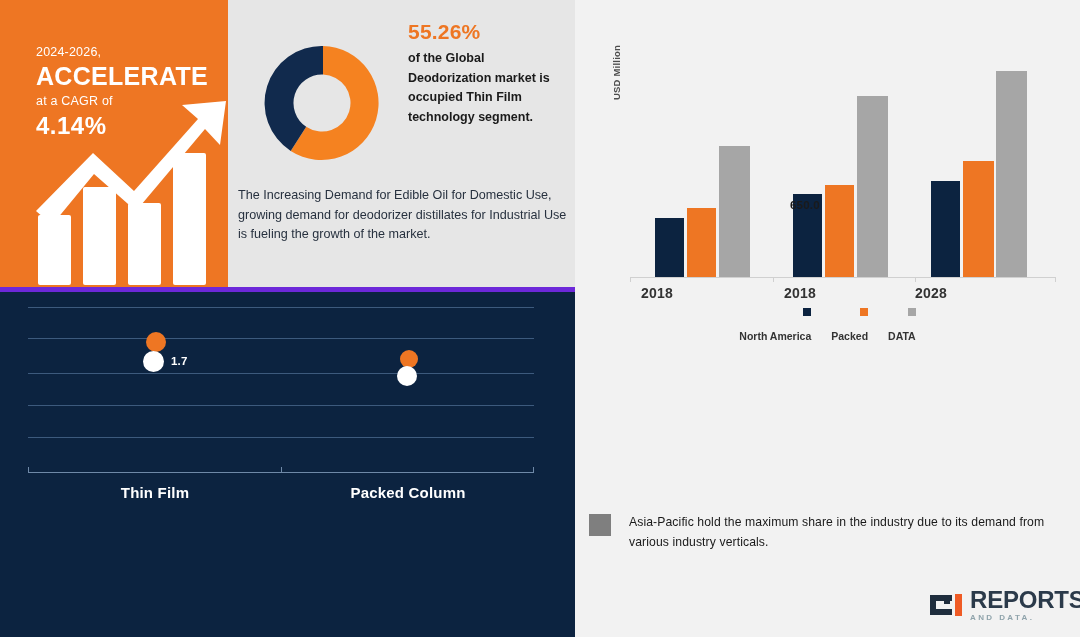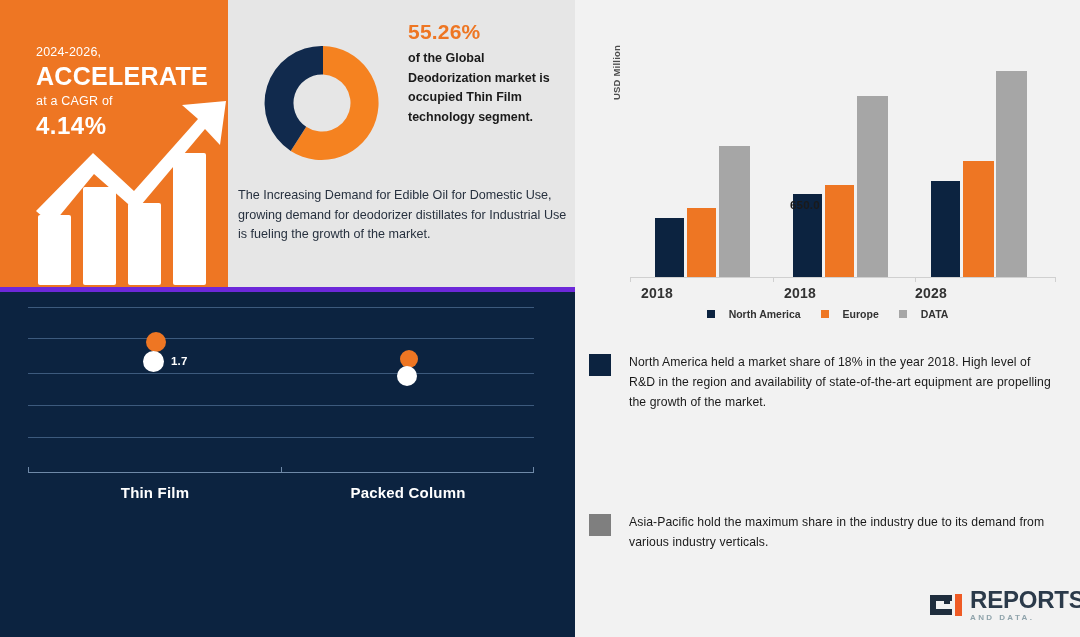--- a/index.html
+++ b/index.html
@@ -81,21 +81,21 @@
     position: absolute; top: 285px; font-size: 14px; font-weight: 700;
     color: #333333; text-align: left; letter-spacing: .2px;
   }
   .bar-datalabel {
     position: absolute; font-size: 11.5px; font-weight: 700; color: #1a1a1a; letter-spacing: .2px;
   }
   .chart-legend {
     position: absolute; top: 308px; left: 0; width: 505px;
     display: flex; justify-content: center; align-items: center; gap: 20px;
   }
-  .chart-legend .li { display: flex; align-items: center; gap: 14px; }
+  .chart-legend .li { display: flex; align-items: flex-end; gap: 14px; flex-direction: column; }
   .chart-legend .sw { width: 8px; height: 8px; }
   .chart-legend .lb { font-size: 10.5px; font-weight: 700; color: #333333; }
 
   
   .panel-notes {
     position: absolute; left: 575px; top: 340px; width: 505px; height: 297px;
     background: #f2f2f2;
   }
   .note { position: absolute; display: flex; gap: 18px; width: 468px; left: 14px; }
   .note .swatch { width: 22px; height: 22px; flex: 0 0 22px; margin-top: 2px; }
@@ -204,34 +204,30 @@
     <div class="bar-xlabel" style="left:209px;width:120px">2018</div>
     <div class="bar-xlabel" style="left:340px;width:120px">2028</div>
 
     <div class="chart-legend">
       <div class="li">
         <div class="sw bar-na"></div>
         <div class="lb">North America</div>
       </div>
       <div class="li">
         <div class="sw bar-eu"></div>
-        <div class="lb">Europe</div>
+        <div class="lb">Packed</div>
       </div>
       <div class="li">
         <div class="sw bar-apac"></div>
         <div class="lb">DATA</div>
       </div>
     </div>
   </div>
 
   <div class="panel-notes">
-    <div class="note" style="top:12px">
-      <div class="swatch sw-na"></div>
-      <div class="ntx">North America held a market share of 18% in the year 2018. High level of R&amp;D in the region and availability of state-of-the-art equipment are propelling the growth of the market.</div>
-    </div>
     <div class="note" style="top:172px">
       <div class="swatch sw-ap"></div>
       <div class="ntx">Asia-Pacific hold the maximum share in the industry due to its demand from various industry verticals.</div>
     </div>
   </div>
 
   <div class="logo">
     <svg width="34" height="26" viewBox="0 0 34 26">
       <rect x="0" y="3" width="22" height="6" fill="#1f2d3d"></rect>
       <rect x="0" y="3" width="6" height="20" fill="#1f2d3d"></rect>

